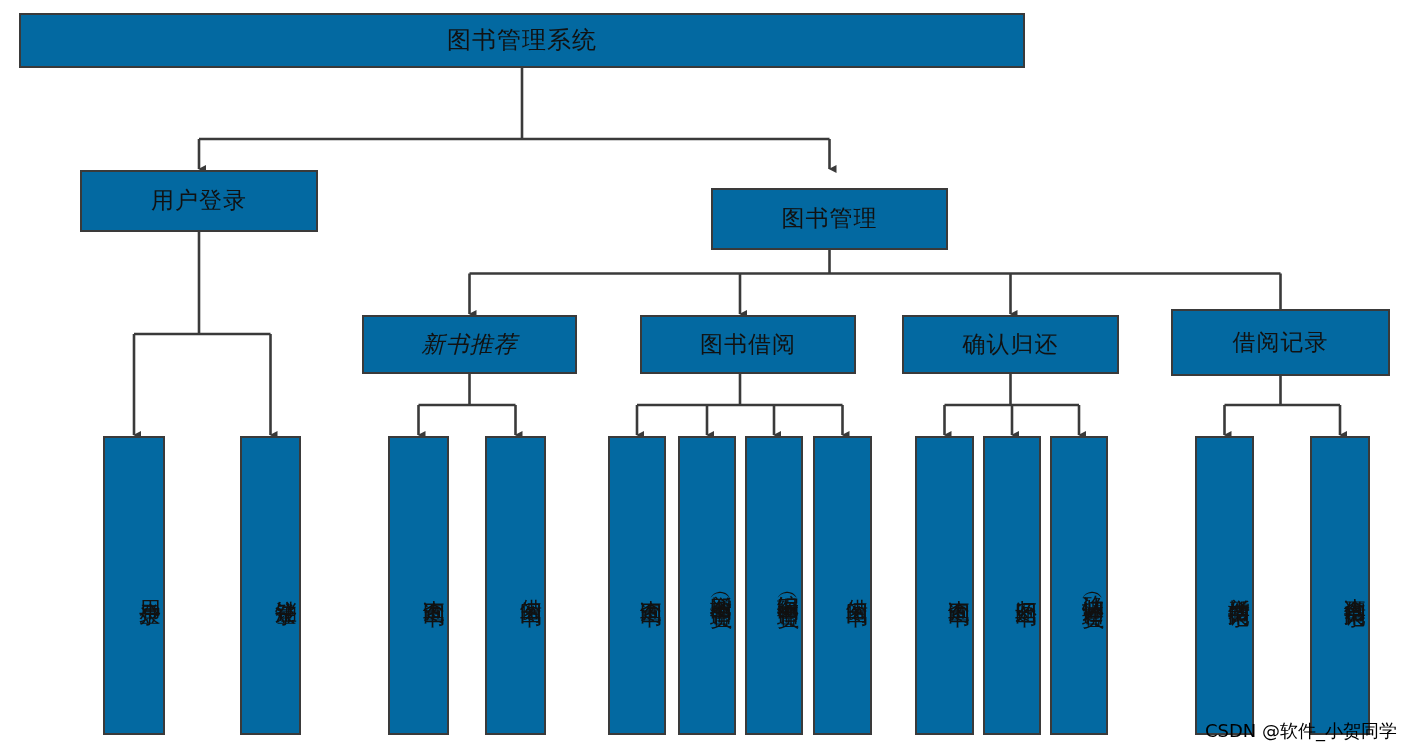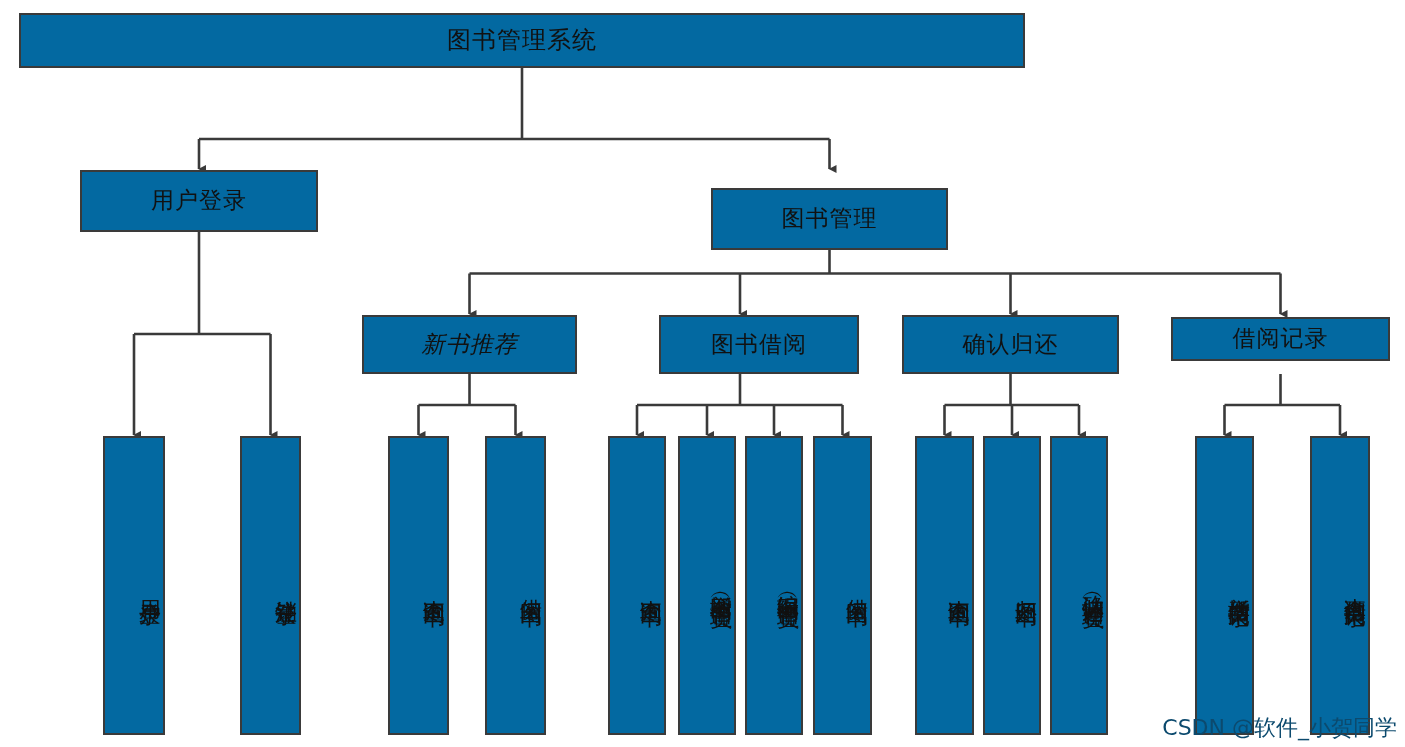--- a/index.html
+++ b/index.html
@@ -56,22 +56,22 @@
     text-orientation: upright;
     display: block;
   }
   .node.root {
     font-size: 24px;
   }
   .watermark {
     position: absolute;
     right: 8px;
     bottom: 4px;
-    font-size: 22px;
-    color: #0c4a6e;
+    font-size: 18px;
+    color: #000000;
     white-space: nowrap;
     user-select: none;
     margin-top: 16px;
   }
 </style>
 </head>
 <body>
 
 <div id="canvas">
 
@@ -124,27 +124,27 @@
       </div>
       <div class="node horiz" style="left: 80px; top: 170px; width: 238px; height: 62px;">
         <span class="nlabel">用户登录</span>
       </div>
       <div class="node horiz" style="left: 711px; top: 170px; width: 237px; height: 62px; margin-top: 18px;">
         <span class="nlabel">图书管理</span>
       </div>
       <div class="node horiz" style="left: 362px; top: 315px; width: 215px; height: 59px; font-style: italic;">
         <span class="nlabel">新书推荐</span>
       </div>
-      <div class="node horiz" style="left: 659px; top: 315px; width: 200px; height: 59px;">
+      <div class="node horiz" style="left: 640px; top: 315px; width: 216px; height: 59px;">
         <span class="nlabel">图书借阅</span>
       </div>
       <div class="node horiz" style="left: 902px; top: 315px; width: 217px; height: 59px;">
         <span class="nlabel">确认归还</span>
       </div>
-      <div class="node horiz" style="left: 1171px; top: 317px; width: 219px; height: 44px;">
+      <div class="node horiz" style="left: 1171px; top: 309px; width: 219px; height: 67px;">
         <span class="nlabel">借阅记录</span>
       </div>
       <div class="node vert" style="left: 103px; top: 436px; width: 62px; height: 299px;">
         <span class="nlabel">用户登录</span>
       </div>
       <div class="node vert" style="left: 240px; top: 436px; width: 61px; height: 299px;">
         <span class="nlabel">注销登录</span>
       </div>
       <div class="node vert" style="left: 388px; top: 436px; width: 61px; height: 299px;">
         <span class="nlabel">查询图书</span>

